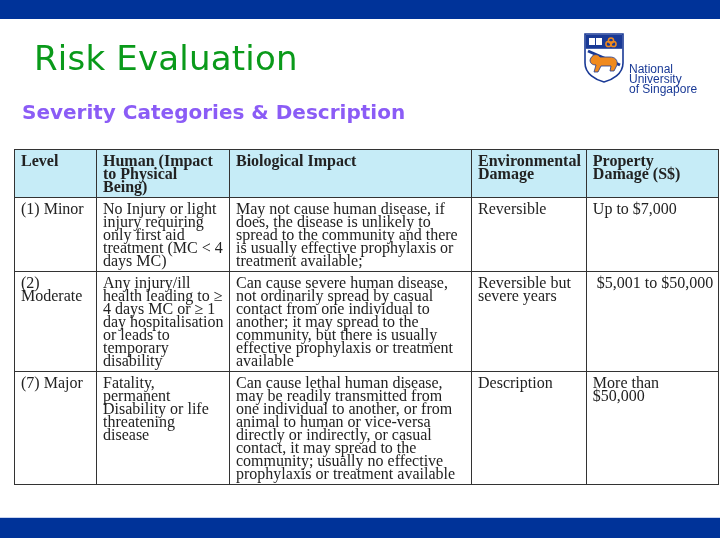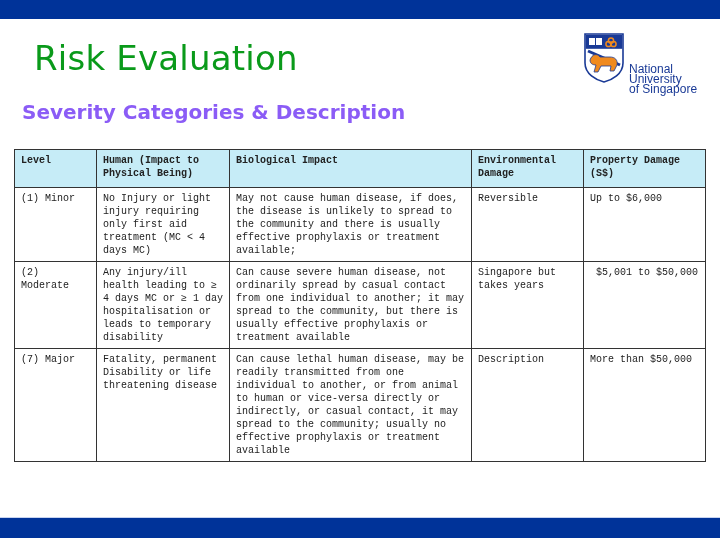--- a/index.html
+++ b/index.html
@@ -29,22 +29,22 @@
       font-size: 34px; color: #1a3a96; letter-spacing: -0.5px;
     }
     .logo .nus-sub {
       position: absolute; left: 45px; top: 31px;
       font-family: "Liberation Sans", sans-serif;
       font-size: 12px; line-height: 10px; color: #1a3a96; width: 80px;
     }
     table.severity {
       position: absolute; left: 14px; top: 149px;
       border-collapse: collapse;
-      font-family: Liberation Mono, monospace;
-      font-size: 10px; line-height: 13px; color: #222;
+      font-family: Liberation Serif, serif;
+      font-size: 16px; line-height: 13px; color: #222;
     }
     table.severity th, table.severity td {
       border: 1.3px solid #333;
       padding: 4px 5px 4px 6px;
       vertical-align: top; text-align: left;
     }
     table.severity th { background: #c6ecf7; font-weight: bold; height: 29px; }
     .c0 { width: 70px; } .c1 { width: 121px; } .c2 { width: 230px; margin-left: 44px; } .c3 { width: 100px; } .c4 { width: 110px; }
     tr.r1 td { height: 54px; } tr.r2 td { height: 74px; } tr.r3 td { height: 89px; }
   </style>
@@ -83,27 +83,27 @@
       <th class="c3">Environmental Damage</th>
       <th class="c4">Property Damage (S$)</th>
     </tr>
   </thead>
   <tbody>
     <tr class="r1">
       <td>(1) Minor</td>
       <td>No Injury or light injury requiring only first aid treatment (MC &lt; 4 days MC)</td>
       <td>May not cause human disease, if does, the disease is unlikely to spread to the community and there is usually effective prophylaxis or treatment available;</td>
       <td>Reversible</td>
-      <td>Up to $6,000</td>
+      <td>Up to $7,000</td>
     </tr>
     <tr class="r2">
       <td>(2) Moderate</td>
       <td>Any injury/ill health leading to ≥ 4 days MC or ≥ 1 day hospitalisation or leads to temporary disability</td>
       <td>Can cause severe human disease, not ordinarily spread by casual contact from one individual to another; it may spread to the community, but there is usually effective prophylaxis or treatment available</td>
-      <td>Singapore but takes years</td>
+      <td>Reversible but severe years</td>
       <td style="white-space:pre"> $5,001 to $50,000</td>
     </tr>
     <tr class="r3">
       <td>(7) Major</td>
       <td>Fatality, permanent Disability or life threatening disease</td>
       <td>Can cause lethal human disease, may be readily transmitted from one individual to another, or from animal to human or vice-versa directly or indirectly, or casual contact, it may spread to the community; usually no effective prophylaxis or treatment available</td>
       <td>Description</td>
       <td>More than $50,000</td>
     </tr>
   </tbody>

